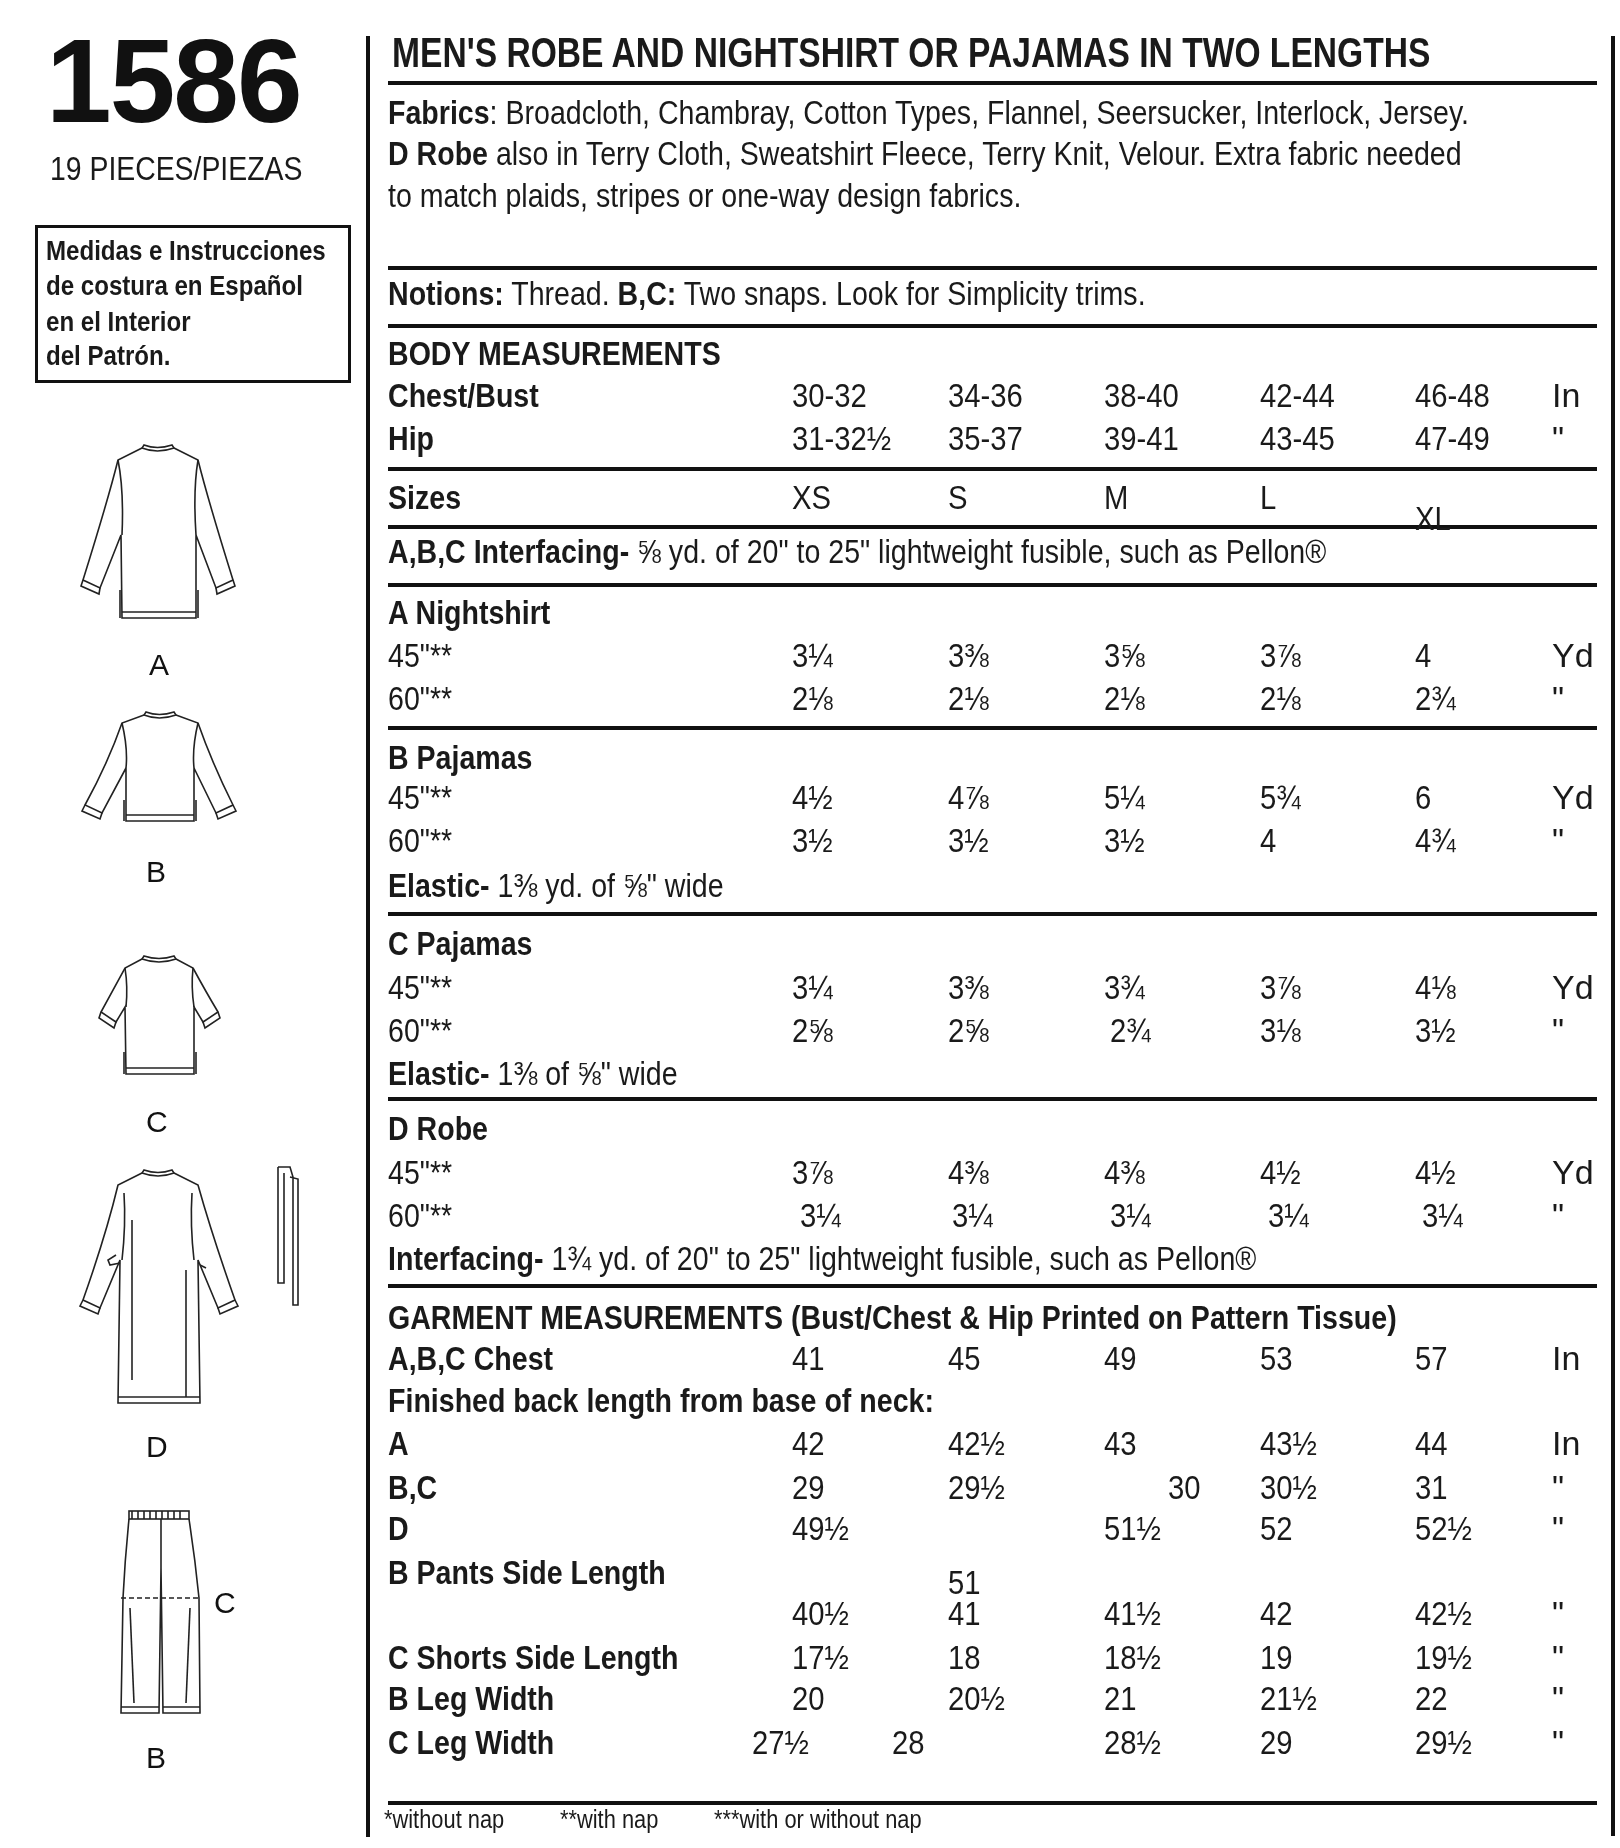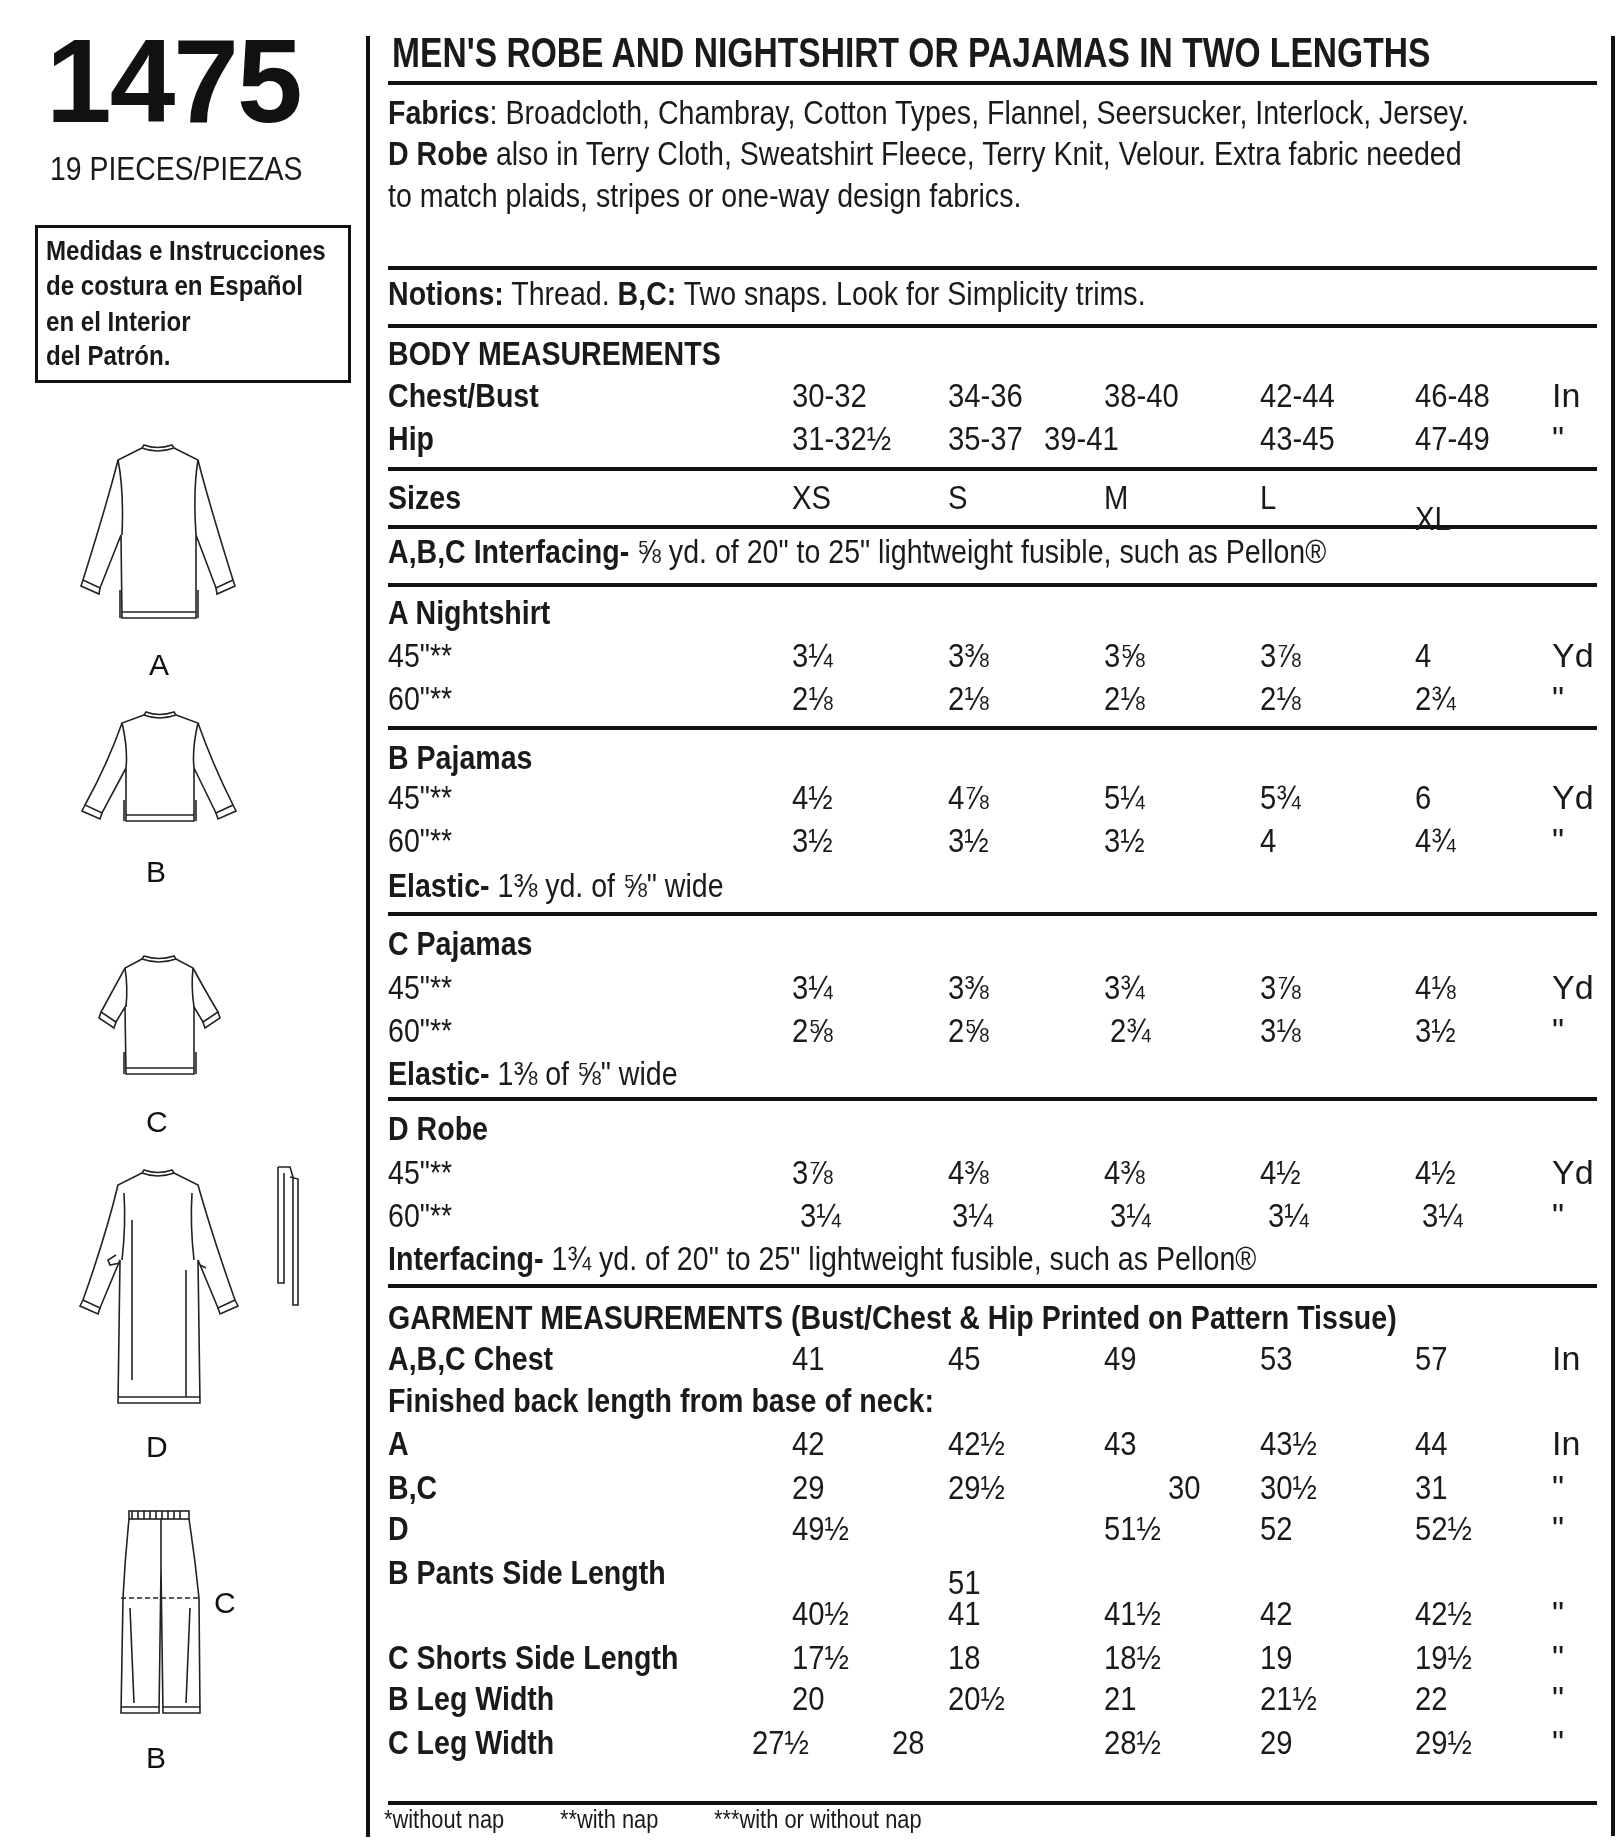--- a/index.html
+++ b/index.html
@@ -28,21 +28,21 @@
   .unit{position:absolute;left:1552px;font-size:34px;line-height:1;}
   .garment-label{position:absolute;font-size:30px;line-height:1;color:#111;}
   svg.ill{position:absolute;overflow:visible;}
   svg.ill *{fill:none;stroke:#222;stroke-width:1.6;}
   .footnote{position:absolute;top:1806px;font-size:26px;line-height:1;white-space:nowrap;}
   .footnote .cond{transform:scaleX(.84);}
 </style>
 </head>
 <body>
 
-<div class="abs pattern-no">1475</div>
+<div class="abs pattern-no">1586</div>
 <div class="abs pieces"><span class="cond">19 PIECES/PIEZAS</span></div>
 
 <div class="abs spanish-box">
   <div class="spanish-line" style="top:9px"><span class="cond">Medidas e Instrucciones</span></div>
   <div class="spanish-line" style="top:44px"><span class="cond">de costura en Español</span></div>
   <div class="spanish-line" style="top:80px"><span class="cond">en el Interior</span></div>
   <div class="spanish-line" style="top:114px"><span class="cond">del Patrón.</span></div>
 </div>
 
 <svg class="ill" style="left:78px;top:440px" width="160" height="190" viewBox="0 0 160 190">
@@ -144,21 +144,21 @@
   <div class="cell" style="left:948px;top:378px"><span class="cond">34-36</span></div>
   <div class="cell" style="left:1104px;top:378px"><span class="cond">38-40</span></div>
   <div class="cell" style="left:1260px;top:378px"><span class="cond">42-44</span></div>
   <div class="cell" style="left:1415px;top:378px"><span class="cond">46-48</span></div>
   <div class="unit" style="top:378px">In</div>
 </div>
 <div>
   <div class="row-label b" style="top:421px"><span class="cond">Hip</span></div>
   <div class="cell" style="left:792px;top:421px"><span class="cond">31-32½</span></div>
   <div class="cell" style="left:948px;top:421px"><span class="cond">35-37</span></div>
-  <div class="cell" style="left:1044px;top:421px"><span class="cond">39-41</span></div>
+  <div class="cell" style="left:1104px;top:421px"><span class="cond">39-41</span></div>
   <div class="cell" style="left:1260px;top:421px"><span class="cond">43-45</span></div>
   <div class="cell" style="left:1415px;top:421px"><span class="cond">47-49</span></div>
   <div class="unit" style="top:421px">"</div>
 </div>
 
 <div>
   <div class="row-label b" style="top:480px"><span class="cond">Sizes</span></div>
   <div class="cell" style="left:792px;top:480px"><span class="cond">XS</span></div>
   <div class="cell" style="left:948px;top:480px"><span class="cond">S</span></div>
   <div class="cell" style="left:1104px;top:480px"><span class="cond">M</span></div>

